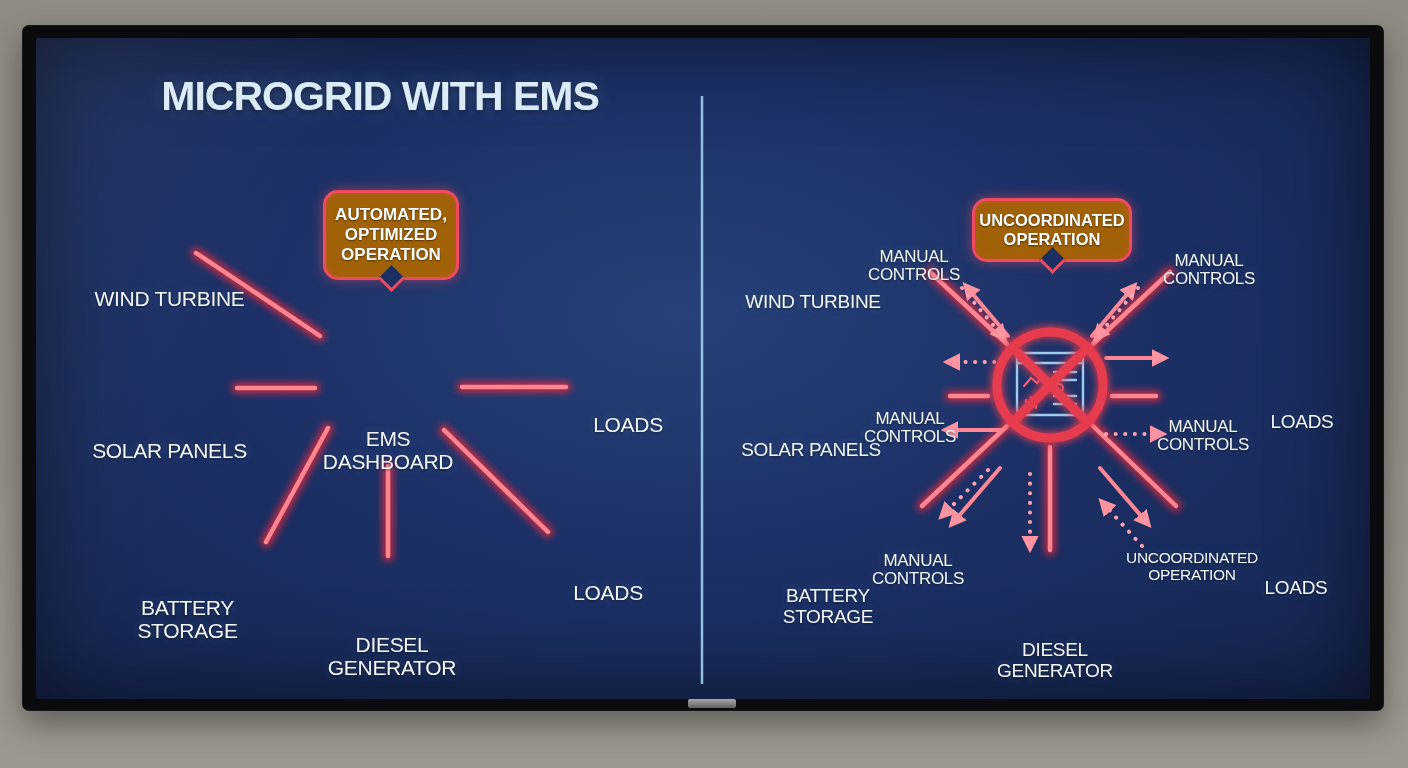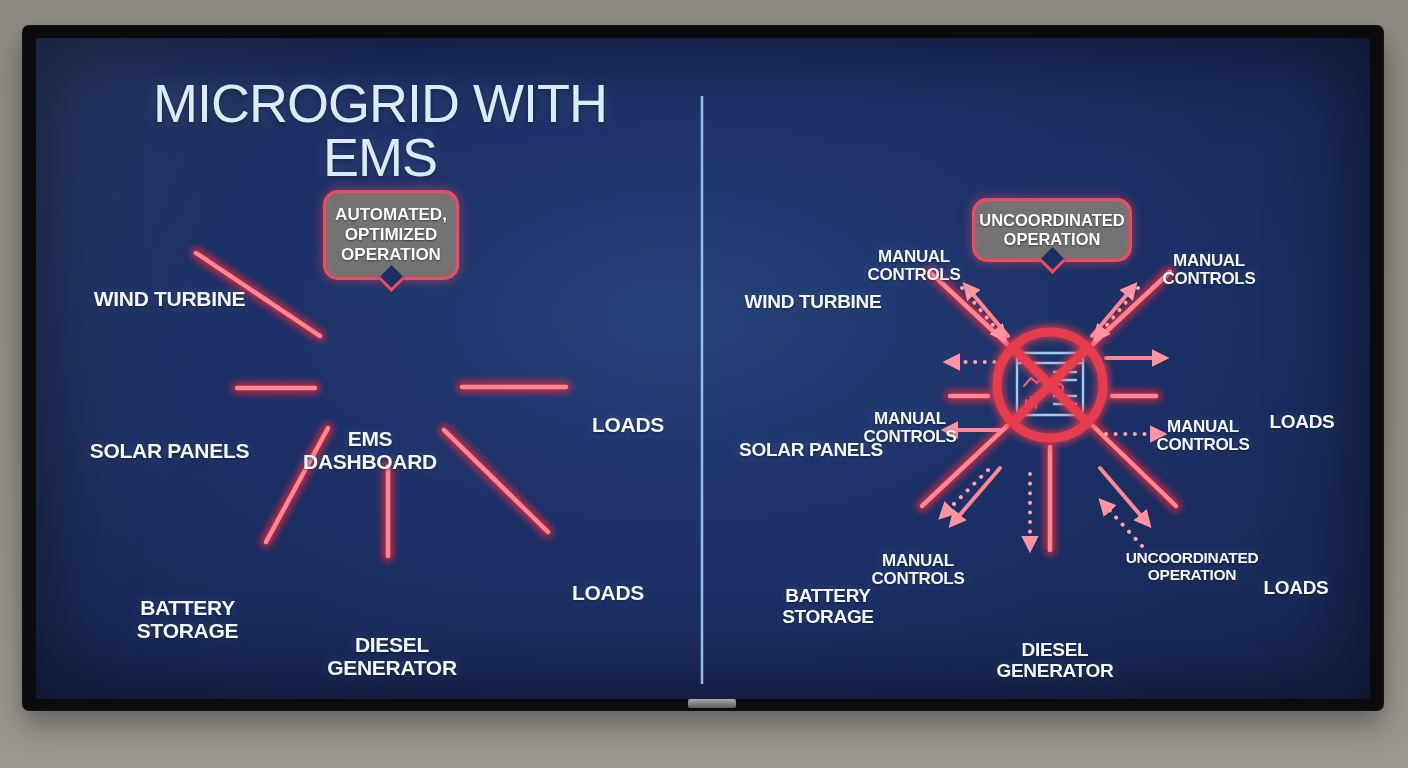--- a/index.html
+++ b/index.html
@@ -41,32 +41,32 @@
   .divider{stroke:#9fd0f2;stroke-width:2.5;opacity:.9;}
   .ban{stroke:#e63c4e;fill:none;stroke-linecap:round;}
   .mini{stroke:#9fcdee;fill:none;stroke-width:2.4;stroke-linecap:round;}
   .mini-r{stroke:#f2657a;fill:none;stroke-width:2;stroke-linecap:round;}
 
   .icon{position:absolute;overflow:visible;filter:drop-shadow(0 0 4px rgba(130,200,255,.4));}
   .icon-red{filter:drop-shadow(0 0 5px rgba(255,80,100,.5));}
   .icon *{fill:none;stroke-linecap:round;stroke-linejoin:round;}
 
   .lbl{
-    position:absolute;text-align:center;font-weight:bold;color:#f3f7fb;
+    position:absolute;text-align:center;font-weight:normal;color:#f3f7fb;
     line-height:1.08;letter-spacing:-.3px;
     text-shadow:0 1px 3px rgba(0,0,0,.55), 0 0 10px rgba(140,190,255,.25);
   }
   .title{
-    position:absolute;text-align:center;font-weight:normal;color:#dcebf9;
-    font-size:54px;letter-spacing:-1px;line-height:1;
+    position:absolute;text-align:center;font-weight:bold;color:#dcebf9;
+    font-size:41px;letter-spacing:-1px;line-height:1;
     text-shadow:0 2px 6px rgba(0,0,0,.45), 0 0 16px rgba(160,210,255,.25);
   }
   .bubble{
     position:absolute;border:3px solid #ee4b60;border-radius:15px;
-    background:#737373;color:#ffffff;font-weight:bold;text-align:center;
+    background:#a16207;color:#ffffff;font-weight:bold;text-align:center;
     display:flex;align-items:center;justify-content:center;
     box-shadow:0 0 12px rgba(238,75,96,.55), inset 0 0 8px rgba(238,75,96,.25);
     text-shadow:0 1px 2px rgba(0,0,0,.5);
   }
   .bubble .tail{
     position:absolute;bottom:-11px;left:calc(50% - 9px);width:16px;height:16px;
     background:#1c2f63;border-right:3px solid #ee4b60;border-bottom:3px solid #ee4b60;
     transform:rotate(45deg);
   }
 </style>
@@ -258,21 +258,21 @@
   <div class="lbl" style="left:62px;top:288px;width:215px;font-size:21px">WIND TURBINE</div>
 
   <div class="bubble" style="left:323px;top:190px;width:130px;height:84px;font-size:17px">
     <span>AUTOMATED, OPTIMIZED OPERATION</span>
     <i class="tail"></i>
   </div>
 
   <svg class="icon" style="left:318px;top:320px" width="140" height="108" viewBox="0 0 150 115">
       <use href="#sym-ems"></use>
     </svg>
-  <div class="lbl" style="left:300px;top:428px;width:140px;font-size:21px">EMS DASHBOARD</div>
+  <div class="lbl" style="left:318px;top:428px;width:140px;font-size:21px">EMS DASHBOARD</div>
 
   <svg class="icon" style="left:70px;top:338px" width="152" height="108" viewBox="0 0 150 108">
       <use href="#sym-solar"></use>
     </svg>
   <div class="lbl" style="left:62px;top:440px;width:215px;font-size:21px">SOLAR PANELS</div>
 
   <svg class="icon" style="left:126px;top:518px" width="124" height="84" viewBox="0 0 130 88">
       <use href="#sym-battery"></use>
     </svg>
   <div class="lbl" style="left:105px;top:597px;width:165px;font-size:21px">BATTERY STORAGE</div>

